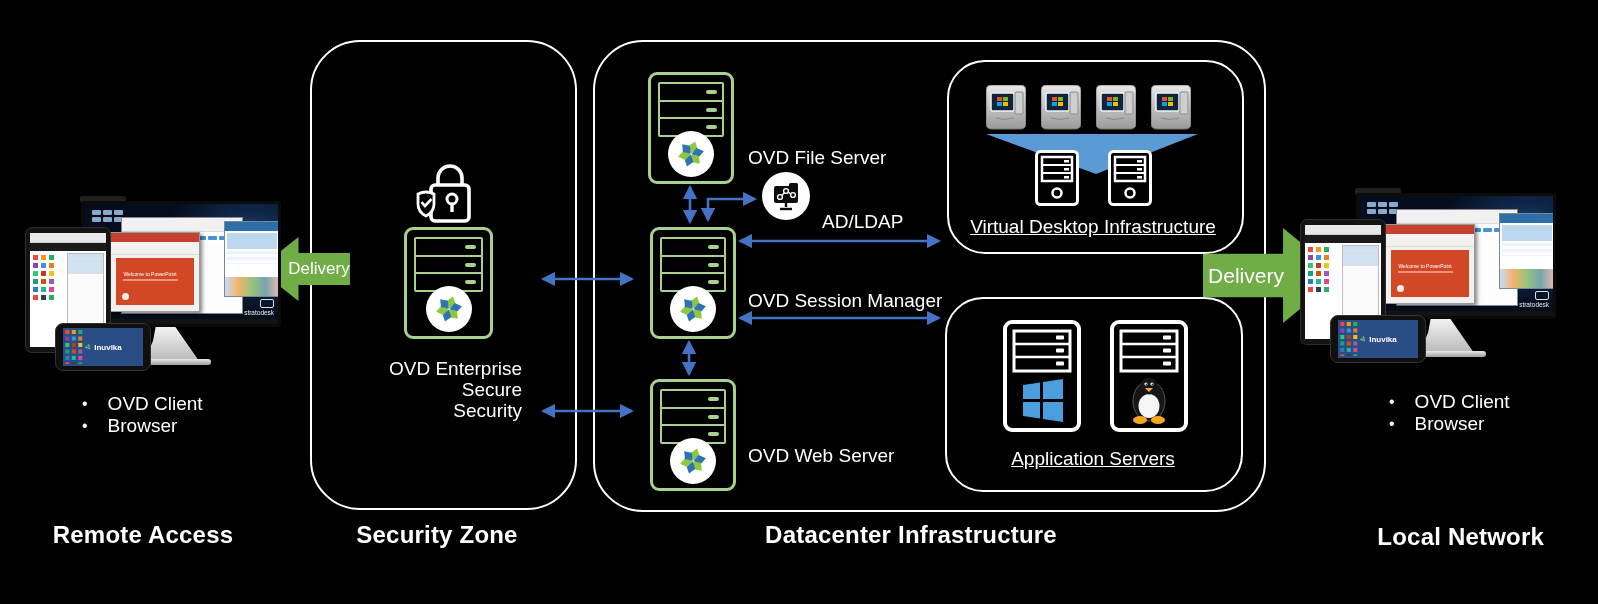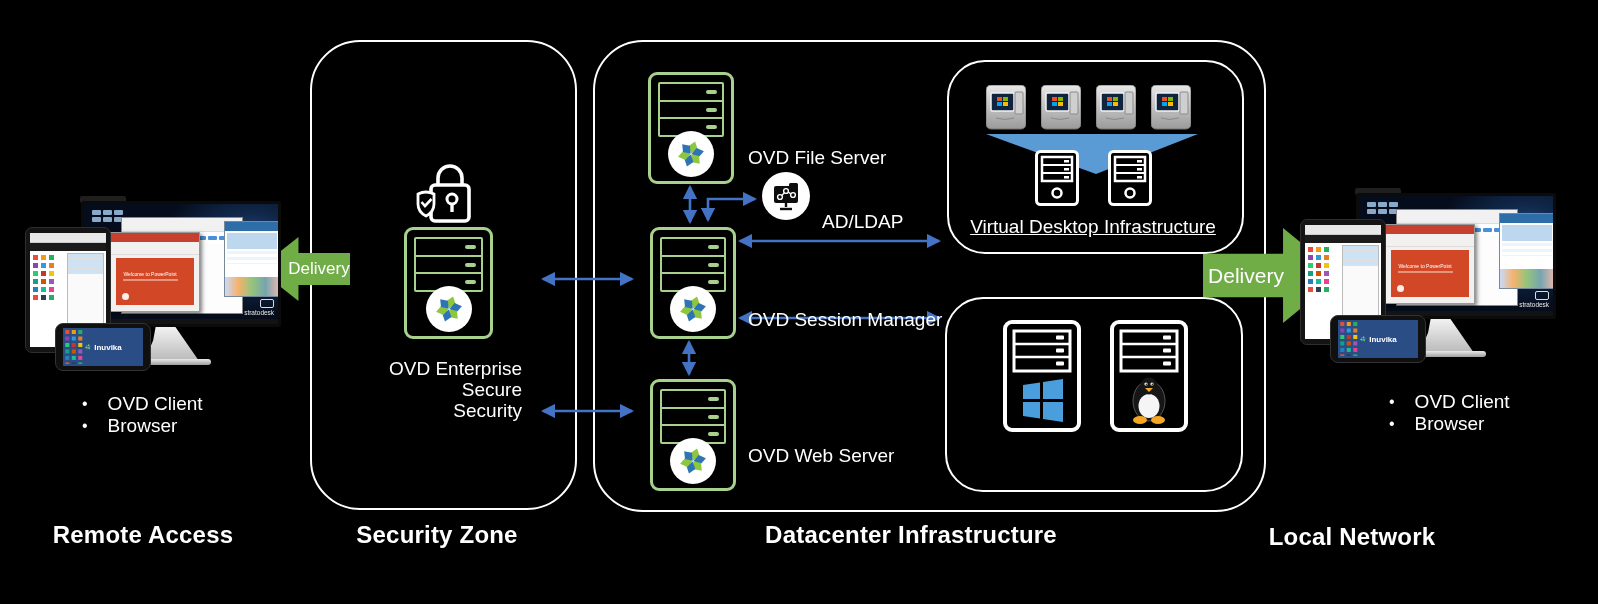--- a/index.html
+++ b/index.html
@@ -242,21 +242,21 @@
         <div class="bay"></div>
         <div class="bay"></div>
         <div class="bay"></div>
       </div>
     <div class="logoc">
       <svg width="34" height="34" viewBox="0 0 40 40">
           <use href="#pinwheel"></use>
         </svg>
     </div>
   </div>
-  <div class="node-label" style="left:748px;top:292px;">OVD Session Manager</div>
+  <div class="node-label" style="left:748px;top:273px;">OVD Session Manager</div>
 
   <div class="gserver" style="left:650px;top:379px;">
     <div class="bays">
         <div class="bay"></div>
         <div class="bay"></div>
         <div class="bay"></div>
       </div>
     <div class="logoc">
       <svg width="34" height="34" viewBox="0 0 40 40">
           <use href="#pinwheel"></use>
@@ -317,20 +317,21 @@
       <circle cx="39" cy="66" r="8.5" fill="#161616"></circle>
       <circle cx="36" cy="64" r="1.6" fill="#fff"></circle>
         <circle cx="42" cy="64" r="1.6" fill="#fff"></circle>
       <circle cx="36.3" cy="64.3" r="0.7" fill="#000"></circle>
         <circle cx="42.3" cy="64.3" r="0.7" fill="#000"></circle>
       <polygon points="35,68 43,68 39,72" fill="#f5a623"></polygon>
       <ellipse cx="30" cy="100" rx="7" ry="4" fill="#f5a623"></ellipse>
       <ellipse cx="48" cy="100" rx="7" ry="4" fill="#f5a623"></ellipse>
     </g>
   </svg>
+  <div class="center-label" style="left:943px;top:448px;width:300px;">Application Servers</div>
 
   <div class="delivery delivery-left">
     <span>Delivery</span>
   </div>
   <div class="delivery delivery-right">
     <span>Delivery</span>
   </div>
 
   <div class="cluster" style="left:25px;top:196px;">
     <div class="webcam"></div>
@@ -506,15 +507,15 @@
       </div>
     <div class="li">
         <span class="dot">•</span>
         <span>Browser</span>
       </div>
   </div>
 
   <div class="zone-title" style="left:317px;top:521px;width:240px;">Security Zone</div>
   <div class="zone-title" style="left:23px;top:521px;width:240px;">Remote Access</div>
   <div class="zone-title" style="left:761px;top:521px;width:300px;">Datacenter Infrastructure</div>
-  <div class="zone-title" style="left:1202px;top:523px;width:300px;">Local Network</div>
+  <div class="zone-title" style="left:1244px;top:523px;width:300px;text-align:right;">Local Network</div>
 
 </div>
 
 </body></html>

